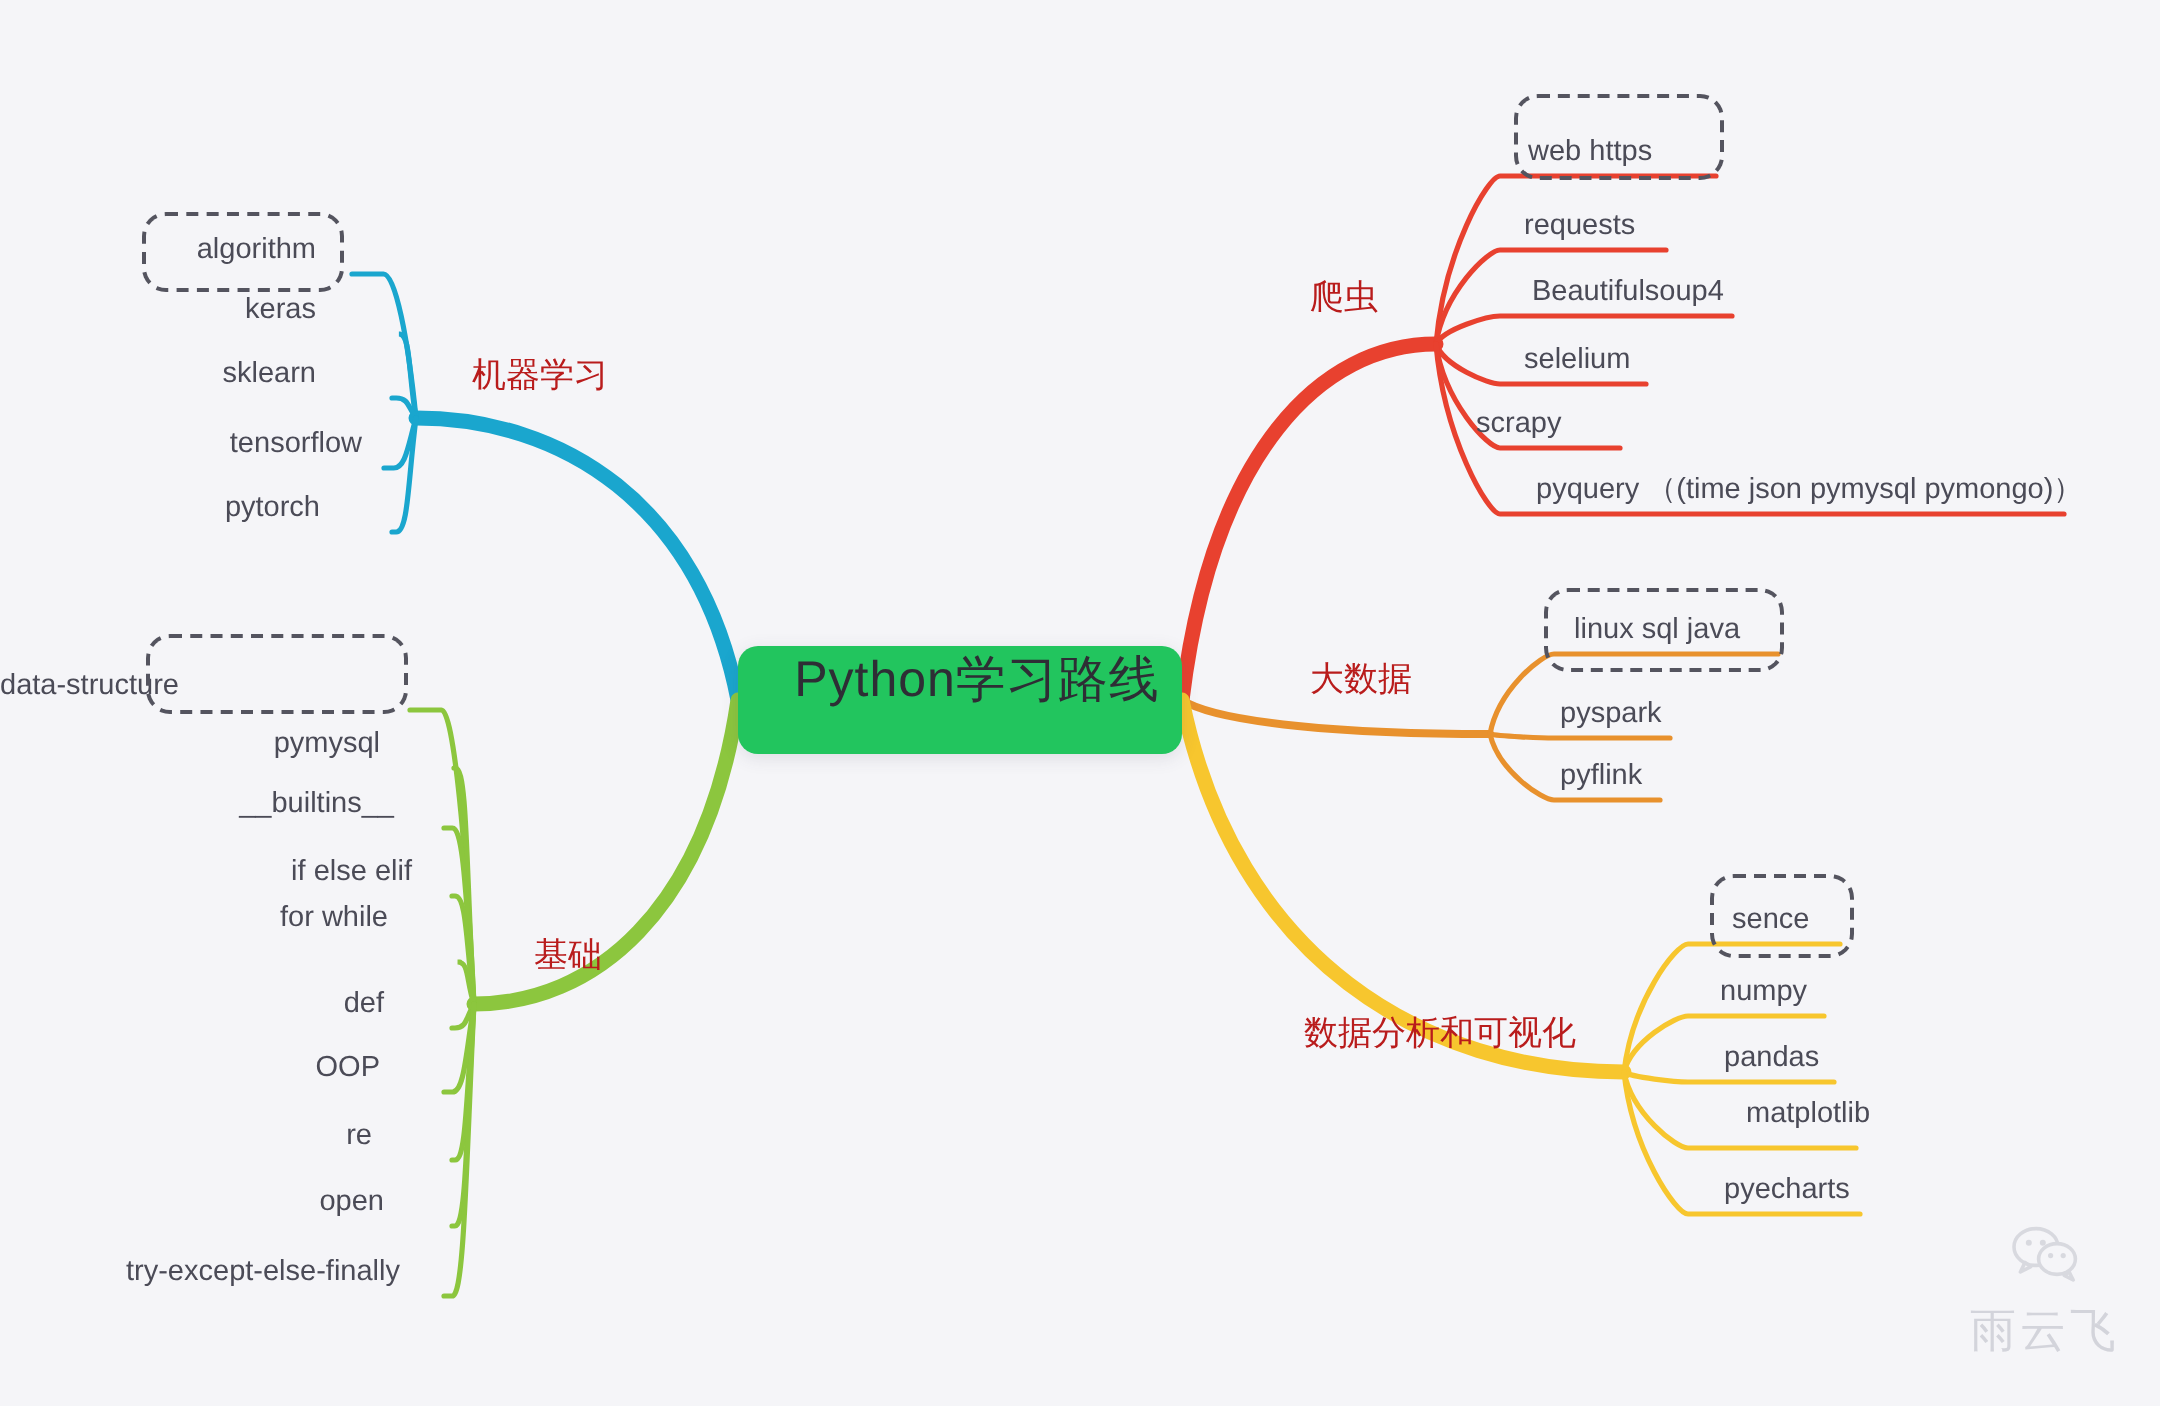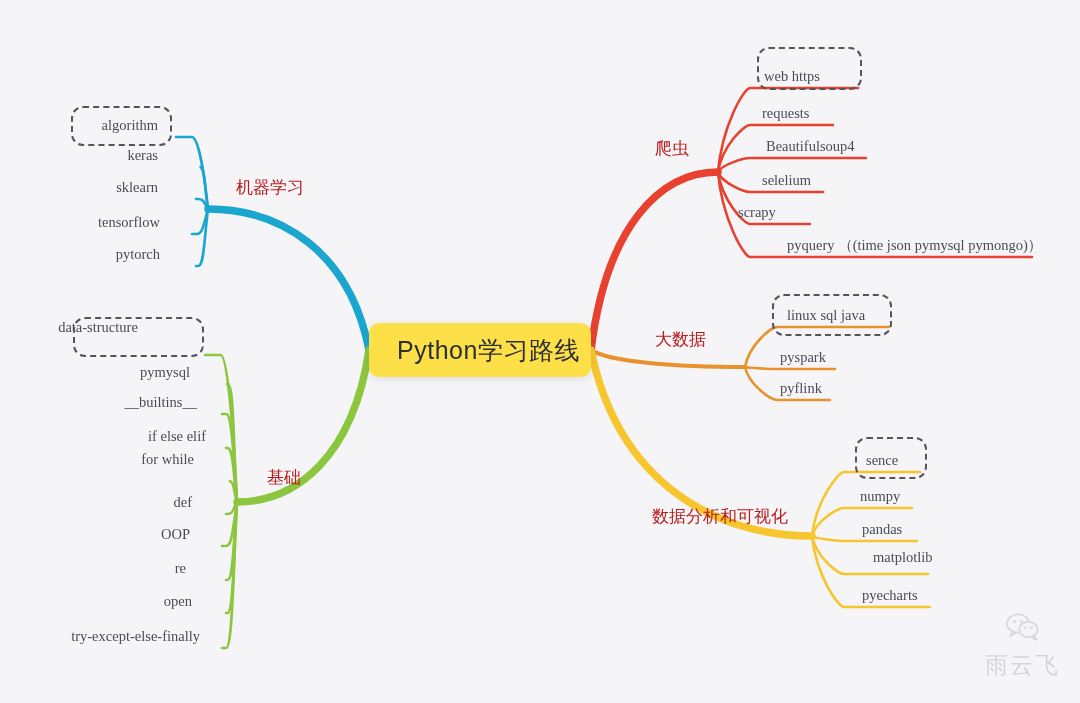--- a/index.html
+++ b/index.html
@@ -21,43 +21,42 @@
     top: 0;
     width: 1080px;
     height: 703px;
     pointer-events: none;
   }
   .node-label {
     position: absolute;
     color: #4b4b57;
     white-space: nowrap;
     line-height: 1;
-    font-family: Liberation Serif, serif;
+    font-family: Liberation Sans, sans-serif;
   }
   .leaf-label {
     font-size: 14.5px;
   }
   .branch-label {
     font-size: 17px;
     color: #b91c1c;
   }
   .dash-box {
     position: absolute;
     border: 2px dashed #54545f;
     border-radius: 12px;
     box-sizing: border-box;
     background: transparent;
   }
   #center-node {
     position: absolute;
-    background: #fde047;
+    background: #22c55e;
     border-radius: 10px;
     box-shadow: 0 2px 9px rgba(70,70,90,0.13);
     display: flex;
-    align-items: center;
     justify-content: center;
     box-sizing: border-box;
     padding-left: 17px;
   }
   #center-node .center-text {
     font-size: 25px;
     color: #2e2e35;
     letter-spacing: 0.5px;
     white-space: nowrap;
   }
@@ -124,42 +123,42 @@
   <div id="center-node" style="left: 369px; top: 323px; width: 222px; height: 54px;">
     <span class="center-text">Python学习路线</span>
   </div>
 
   <div id="labels-layer">
       <div class="node-label branch-label" style="left: 236px; top: 179px;">机器学习</div>
       <div class="node-label leaf-label" style="top: 118px; left: 0px; width: 158px; text-align: right;">algorithm</div>
       <div class="dash-box" style="left: 71px; top: 106px; width: 101px; height: 40px;"></div>
       <div class="node-label leaf-label" style="top: 148px; left: 0px; width: 158px; text-align: right;">keras</div>
       <div class="node-label leaf-label" style="top: 180px; left: 0px; width: 158px; text-align: right;">sklearn</div>
-      <div class="node-label leaf-label" style="top: 215px; left: 0px; width: 160px; text-align: right;">tensorflow</div>
+      <div class="node-label leaf-label" style="top: 215px; left: 0px; width: 160px; text-align: right; padding-left: 21px;">tensorflow</div>
       <div class="node-label leaf-label" style="top: 247px; left: 0px; width: 160px; text-align: right;">pytorch</div>
       <div class="node-label branch-label" style="left: 267px; top: 469px;">基础</div>
-      <div class="node-label leaf-label" style="top: 320px; left: 0px; width: 196px; text-align: center;">data-structure</div>
+      <div class="node-label leaf-label" style="top: 336px; left: 0px; width: 196px; text-align: left;">data-structure</div>
       <div class="dash-box" style="left: 73px; top: 317px; width: 131px; height: 40px;"></div>
       <div class="node-label leaf-label" style="top: 365px; left: 0px; width: 190px; text-align: right;">pymysql</div>
       <div class="node-label leaf-label" style="top: 395px; left: 0px; width: 197px; text-align: right;">__builtins__</div>
       <div class="node-label leaf-label" style="top: 429px; left: 0px; width: 196px; text-align: right; margin-left: 10px;">if else elif</div>
       <div class="node-label leaf-label" style="top: 452px; left: 0px; width: 194px; text-align: right;">for while</div>
       <div class="node-label leaf-label" style="top: 495px; left: 0px; width: 192px; text-align: right;">def</div>
       <div class="node-label leaf-label" style="top: 527px; left: 0px; width: 190px; text-align: right;">OOP</div>
       <div class="node-label leaf-label" style="top: 561px; left: 0px; width: 186px; text-align: right;">re</div>
       <div class="node-label leaf-label" style="top: 594px; left: 0px; width: 192px; text-align: right;">open</div>
       <div class="node-label leaf-label" style="top: 629px; left: 0px; width: 200px; text-align: right;">try-except-else-finally</div>
       <div class="node-label branch-label" style="left: 655px; top: 140px;">爬虫</div>
       <div class="node-label leaf-label" style="top: 69px; left: 764px; text-align: left;">web https</div>
       <div class="dash-box" style="left: 757px; top: 47px; width: 105px; height: 43px;"></div>
       <div class="node-label leaf-label" style="top: 106px; left: 762px; text-align: left;">requests</div>
       <div class="node-label leaf-label" style="top: 139px; left: 766px; text-align: left;">Beautifulsoup4</div>
       <div class="node-label leaf-label" style="top: 173px; left: 762px; text-align: left;">selelium</div>
       <div class="node-label leaf-label" style="top: 205px; left: 738px; text-align: left;">scrapy</div>
-      <div class="node-label leaf-label" style="top: 238px; left: 768px; text-align: left; margin-left: 19px;">pyquery （(time json pymysql pymongo)）</div>
+      <div class="node-label leaf-label" style="top: 238px; left: 768px; text-align: left;">pyquery （(time json pymysql pymongo)）</div>
       <div class="node-label branch-label" style="left: 655px; top: 331px;">大数据</div>
       <div class="node-label leaf-label" style="top: 308px; left: 787px; text-align: left;">linux sql java</div>
       <div class="dash-box" style="left: 772px; top: 294px; width: 120px; height: 42px;"></div>
       <div class="node-label leaf-label" style="top: 350px; left: 780px; text-align: left;">pyspark</div>
       <div class="node-label leaf-label" style="top: 381px; left: 780px; text-align: left;">pyflink</div>
       <div class="node-label branch-label" style="left: 652px; top: 508px;">数据分析和可视化</div>
       <div class="node-label leaf-label" style="top: 453px; left: 866px; text-align: left;">sence</div>
       <div class="dash-box" style="left: 855px; top: 437px; width: 72px; height: 42px;"></div>
       <div class="node-label leaf-label" style="top: 489px; left: 860px; text-align: left;">numpy</div>
       <div class="node-label leaf-label" style="top: 522px; left: 862px; text-align: left;">pandas</div>

